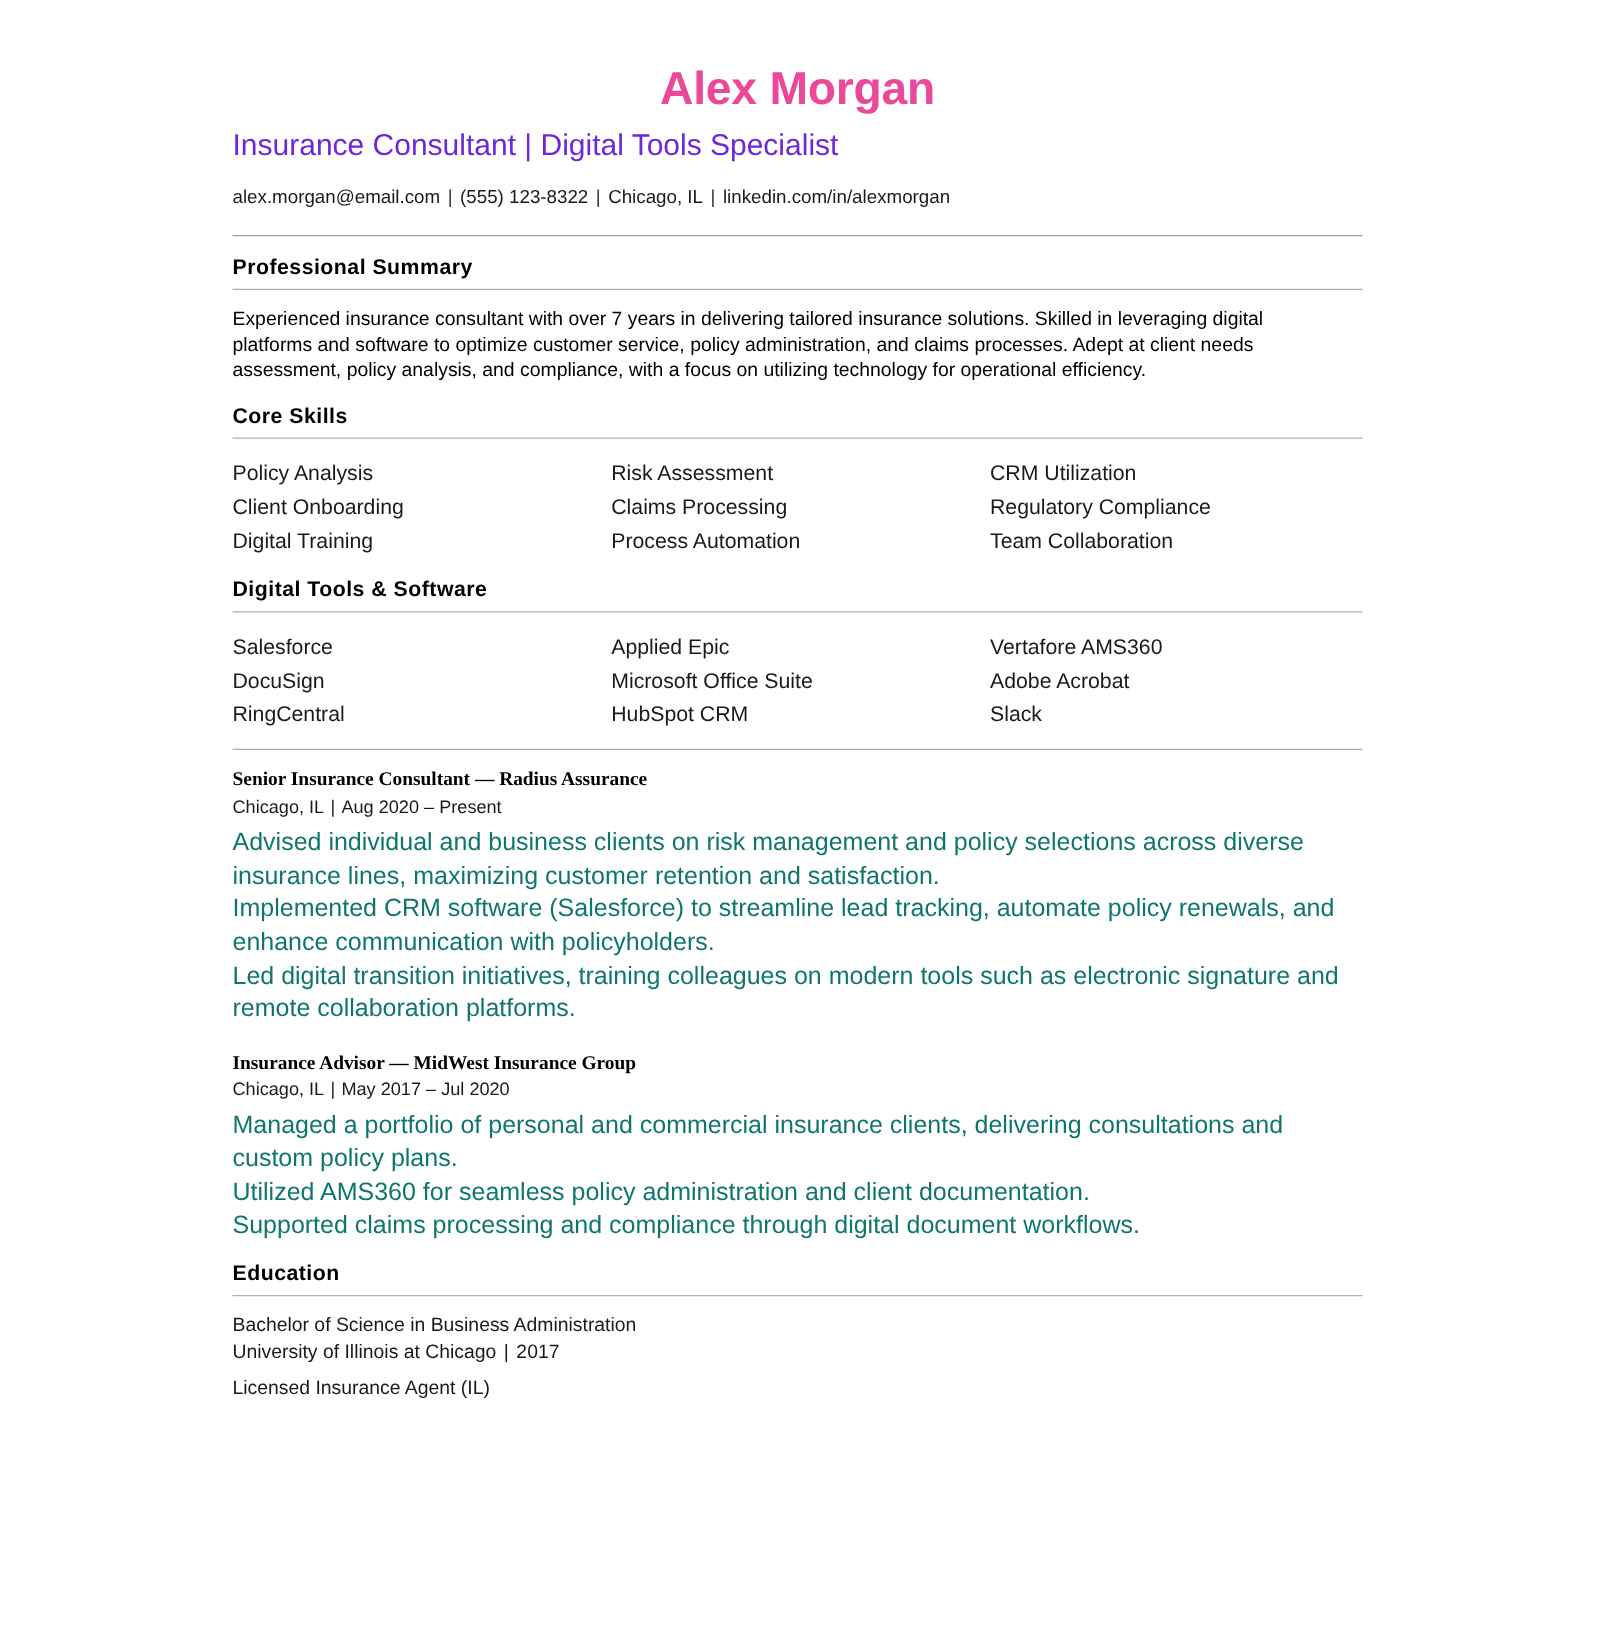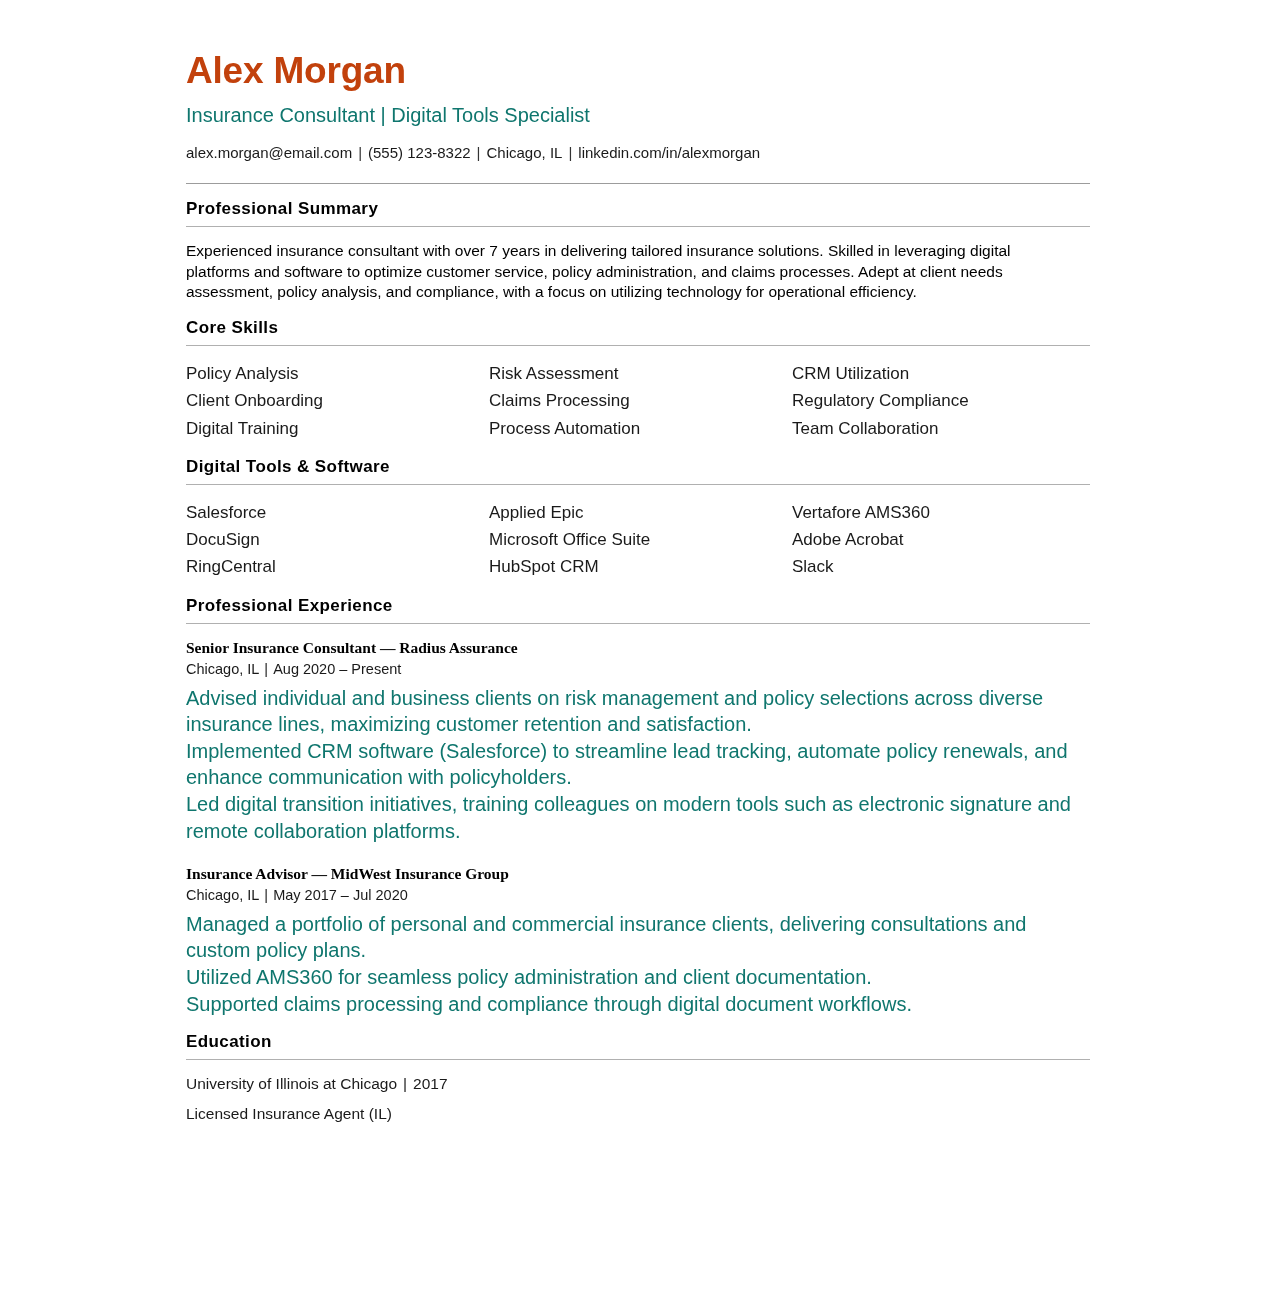--- a/index.html
+++ b/index.html
@@ -32,29 +32,30 @@
   }
 
   
   .hdr { padding-top: 50px; }
 
   .name {
     font-size: 37px;
     font-weight: bold;
     line-height: 1.12;
     letter-spacing: -0.2px;
-    color: #c2410c;
+    color: #ec4899;
     margin: 0 0 12px 0;
+    text-align: center;
   }
 
   .subtitle {
-    font-size: 20px;
+    font-size: 24px;
     font-weight: normal;
     line-height: 1.2;
-    color: #0f766e;
+    color: #6d28d9;
     margin: 0 0 16px 0;
   }
 
   .contact {
     font-size: 15px;
     line-height: 1.3;
     color: #1a1a1a;
     margin: 0;
     white-space: nowrap;
   }
@@ -194,21 +195,20 @@
         <div class="cell">DocuSign</div>
         <div class="cell">Microsoft Office Suite</div>
         <div class="cell">Adobe Acrobat</div>
         <div class="cell">RingCentral</div>
         <div class="cell">HubSpot CRM</div>
         <div class="cell">Slack</div>
       </div>
     </div>
 
     <div class="section">
-      <div class="section-title">Professional Experience</div>
       <hr class="section-rule">
 
       <div class="job">
         <div class="job-title">Senior Insurance Consultant — Radius Assurance</div>
         <div class="job-meta">
           <span>Chicago, IL</span><span class="sep">|</span><span>Aug 2020 – Present</span>
         </div>
         <p class="bullet">Advised individual and business clients on risk management and policy selections across diverse insurance lines, maximizing customer retention and satisfaction.</p>
         <p class="bullet">Implemented CRM software (Salesforce) to streamline lead tracking, automate policy renewals, and enhance communication with policyholders.</p>
         <p class="bullet">Led digital transition initiatives, training colleagues on modern tools such as electronic signature and remote collaboration platforms.</p>
@@ -221,20 +221,21 @@
         </div>
         <p class="bullet">Managed a portfolio of personal and commercial insurance clients, delivering consultations and custom policy plans.</p>
         <p class="bullet">Utilized AMS360 for seamless policy administration and client documentation.</p>
         <p class="bullet">Supported claims processing and compliance through digital document workflows.</p>
       </div>
     </div>
 
     <div class="section">
       <div class="section-title">Education</div>
       <hr class="section-rule">
+      <div class="edu-line">Bachelor of Science in Business Administration</div>
       <div class="edu-line">
         <span>University of Illinois at Chicago</span><span class="sep">|</span><span>2017</span>
       </div>
       <div class="edu-line spaced">Licensed Insurance Agent (IL)</div>
     </div>
 
   </div>
 </div>
 
 </body></html>

